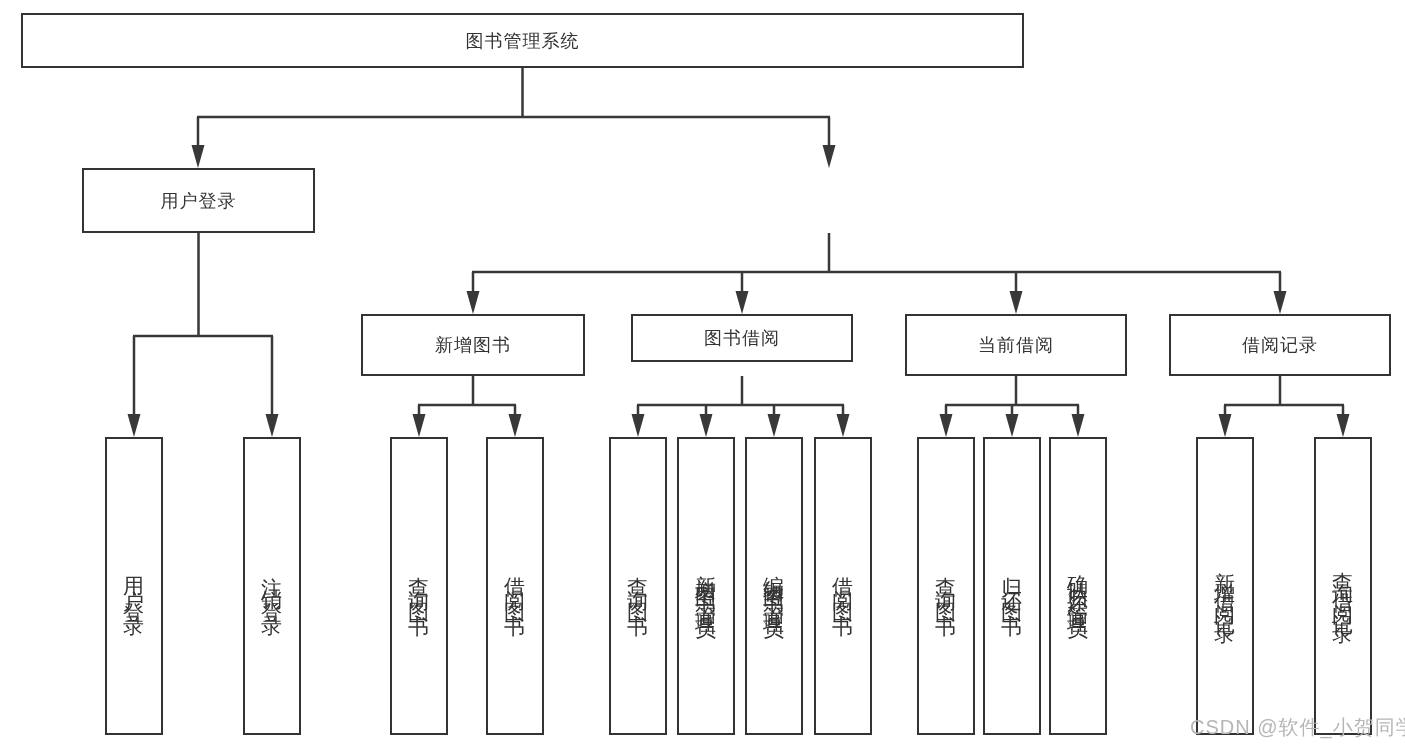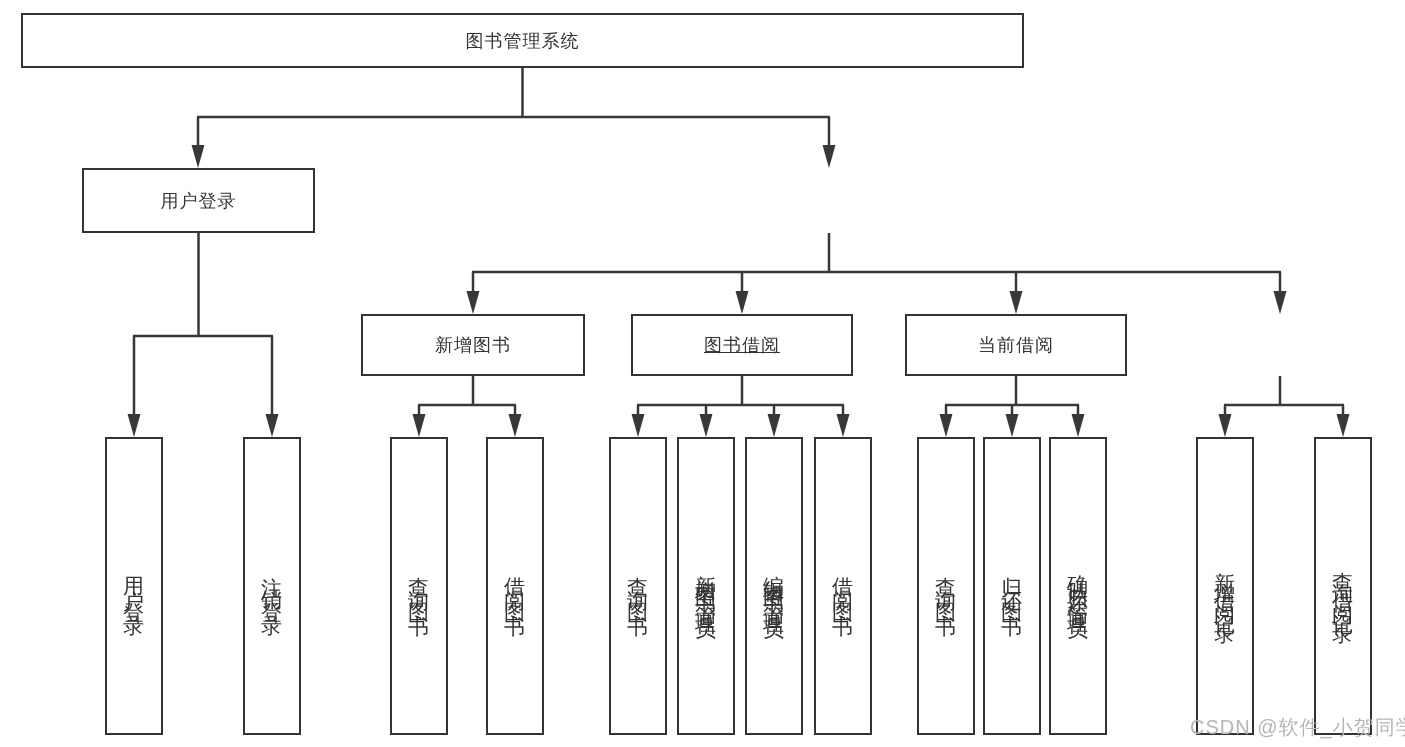--- a/index.html
+++ b/index.html
@@ -110,25 +110,28 @@
     <span>图书管理系统</span>
   </div>
 
   <div class="box hbox" style="left:82px; top:168px; width:233px; height:65px;">
     <span>用户登录</span>
   </div>
 
   <div class="box hbox" style="left:361px; top:314px; width:224px; height:62px;">
     <span>新增图书</span>
   </div>
-  <div class="box hbox" style="left:631px; top:314px; width:222px; height:62px;text-decoration:underline;">
+  <div class="box hbox" style="left:631px; top:314px; width:222px; height:48px;">
     <span>图书借阅</span>
   </div>
   <div class="box hbox" style="left:905px; top:314px; width:222px; height:62px;font-family:Liberation Serif, serif;">
     <span>当前借阅</span>
+  </div>
+  <div class="box hbox" style="left:1169px; top:314px; width:222px; height:62px;">
+    <span>借阅记录</span>
   </div>
 
   <div class="box" style="left:105px; top:437px; width:58px; height:298px;">
     <span class="vtext">用户登录</span>
   </div>
   <div class="box" style="left:243px; top:437px; width:58px; height:298px;">
     <span class="vtext">注销登录</span>
   </div>
 
   <div class="box" style="left:390px; top:437px; width:58px; height:298px;">

